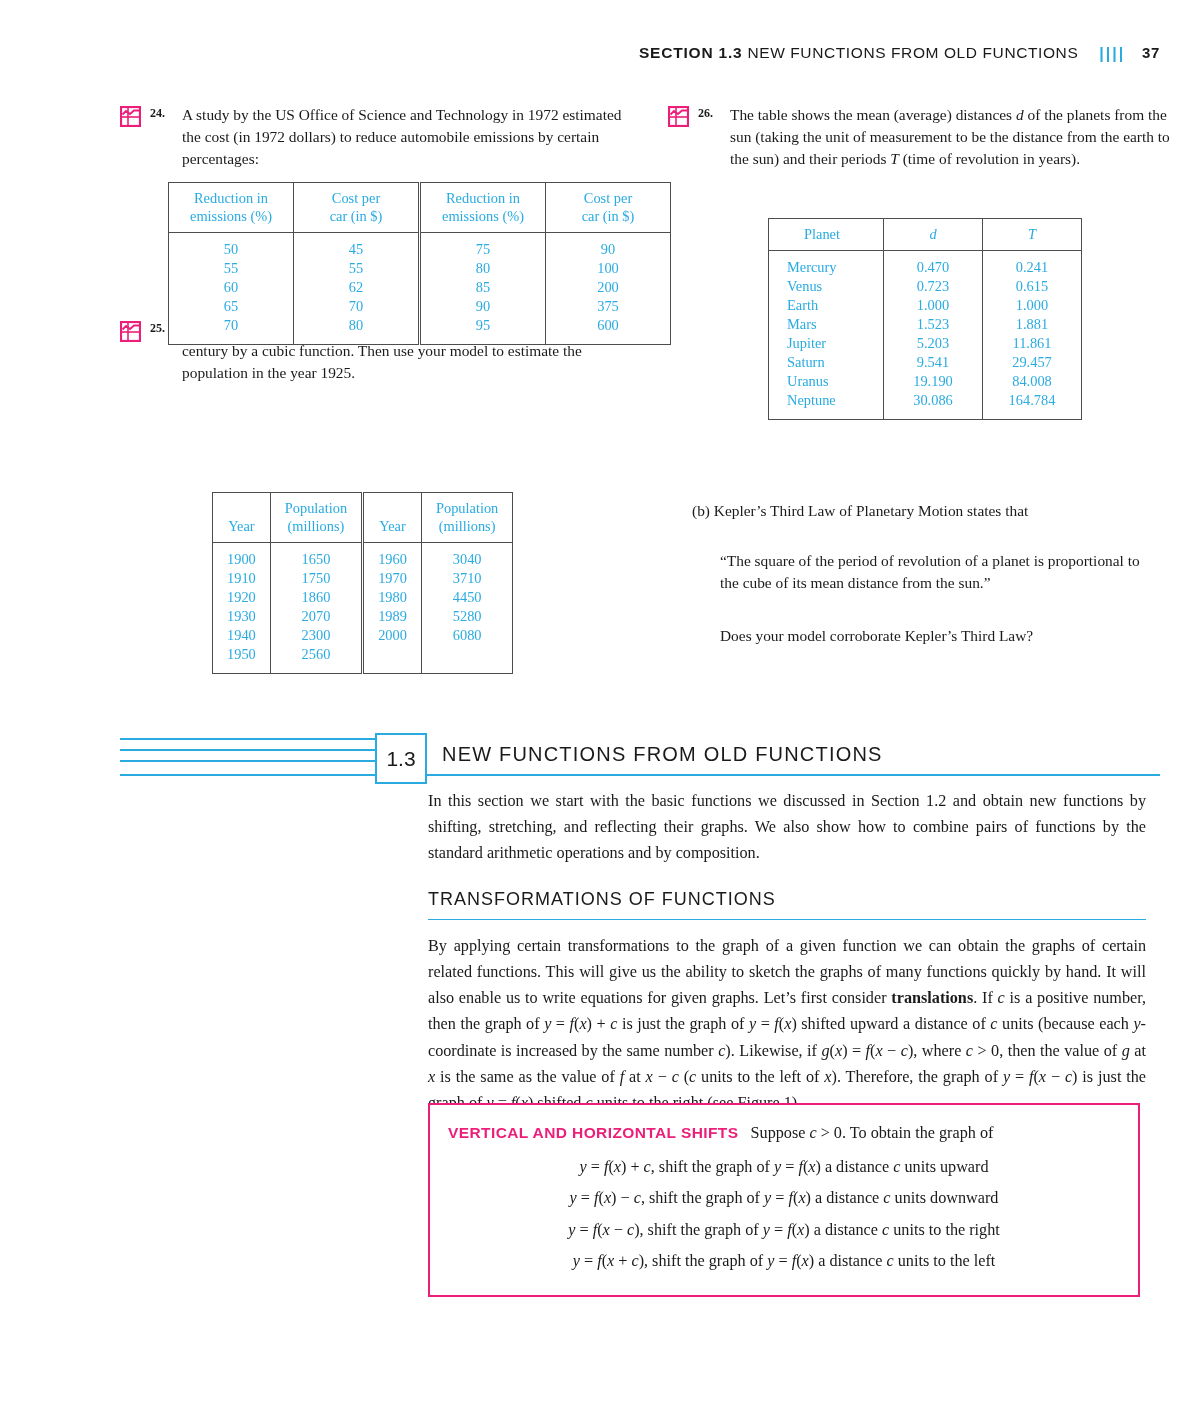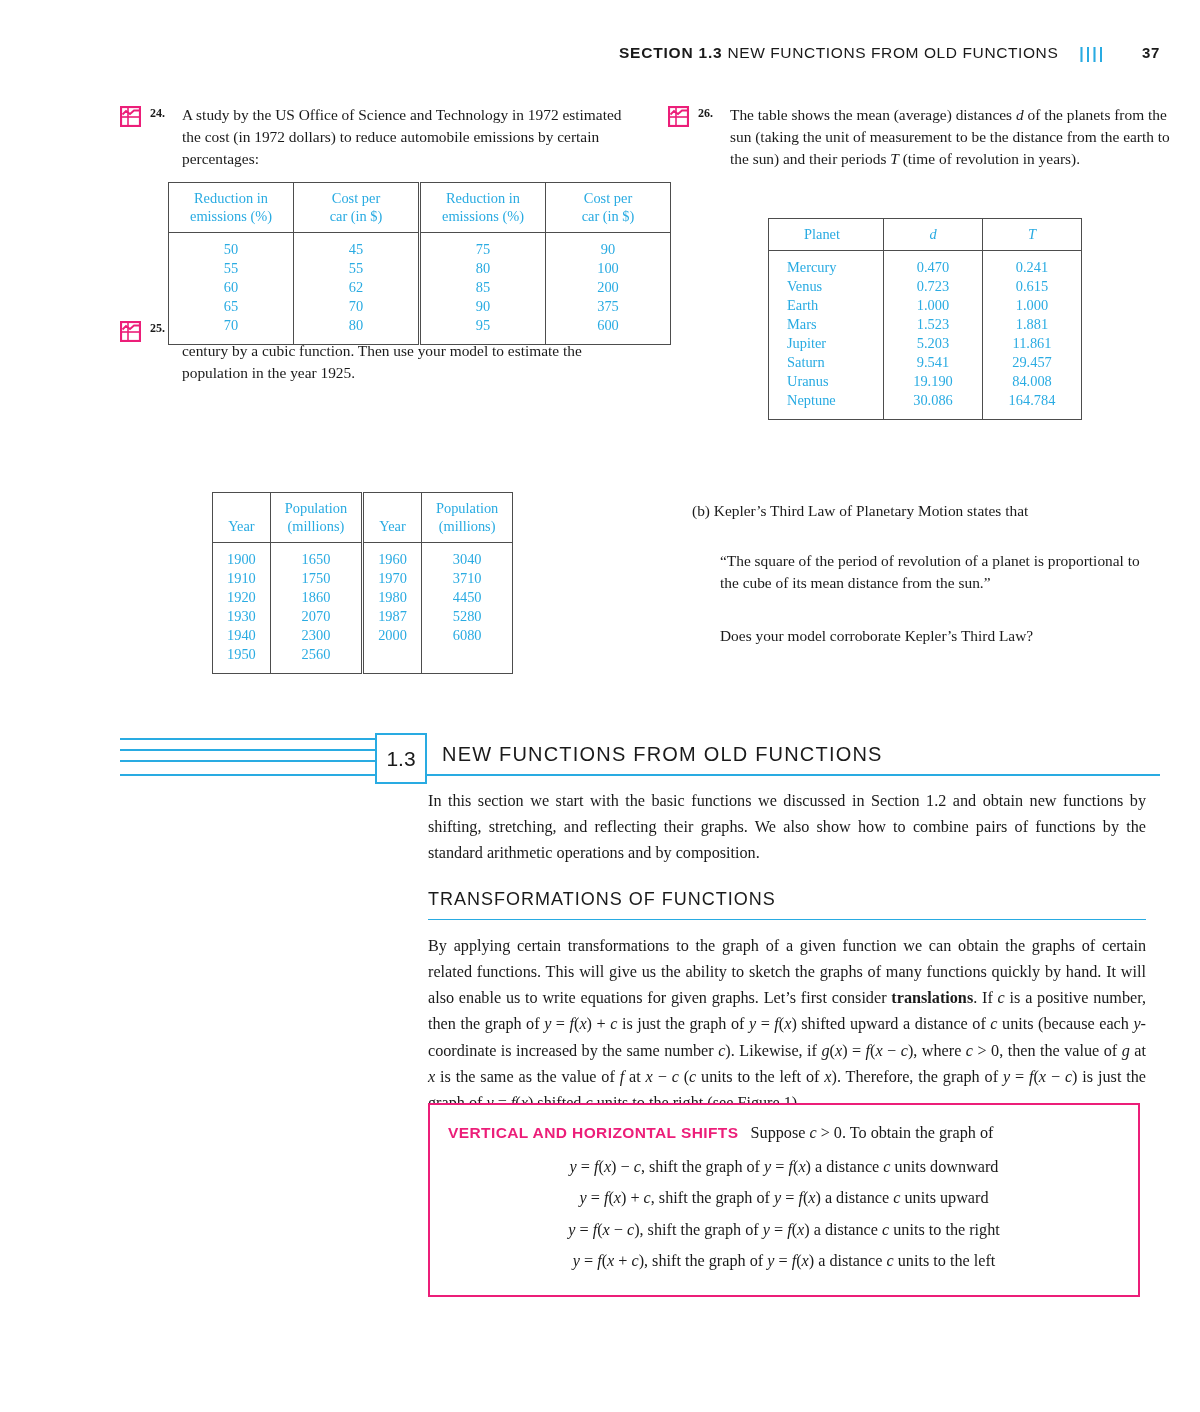--- a/index.html
+++ b/index.html
@@ -20,21 +20,21 @@
     font-family:"Liberation Sans", sans-serif;
     font-size:15.5px; letter-spacing:.6px; color:#1a1a1a;
     white-space:nowrap;
   }
   .runhead .sect { font-weight:bold; letter-spacing:.8px; }
   .runhead .bars {
     display:inline-block; vertical-align:-1px;
     margin:0 12px 0 16px; letter-spacing:2px;
     color:#29abe2; font-weight:bold; font-size:16px;
   }
-  .runhead .pageno { font-weight:bold; font-size:15px;margin-left:20px; }
+  .runhead .pageno { font-weight:bold; font-size:15px; }
 
   
   .col { position:absolute; top:104px; font-size:15.4px; line-height:1.42; }
   .col-l { left:120px; width:520px; }
   .col-r { left:668px; width:520px; }
 
   .prob { position:relative; padding-left:62px; margin-bottom:7px; }
   .prob .num {
     position:absolute; left:30px; top:1px;
     font-weight:bold; font-size:12px;
@@ -282,21 +282,21 @@
           </tr>
           <tr>
             <td>1920</td>
             <td>1860</td>
             <td class="gap">1980</td>
             <td>4450</td>
           </tr>
           <tr>
             <td>1930</td>
             <td>2070</td>
-            <td class="gap">1987</td>
+            <td class="gap">1989</td>
             <td>5280</td>
           </tr>
           <tr>
             <td>1940</td>
             <td>2300</td>
             <td class="gap">2000</td>
             <td>6080</td>
           </tr>
           <tr>
             <td>1950</td>
@@ -400,20 +400,20 @@
     <div class="subhead">TRANSFORMATIONS OF FUNCTIONS</div>
     <div class="subrule"></div>
 
     <p>By applying certain transformations to the graph of a given function we can obtain the graphs of certain related functions. This will give us the ability to sketch the graphs of many functions quickly by hand. It will also enable us to write equations for given graphs. Let’s first consider <b>translations</b>. If <span class="ital">c</span> is a positive number, then the graph of <span class="ital">y</span> = <span class="ital">f</span>(<span class="ital">x</span>) + <span class="ital">c</span> is just the graph of <span class="ital">y</span> = <span class="ital">f</span>(<span class="ital">x</span>) shifted upward a distance of <span class="ital">c</span> units (because each <span class="ital">y</span>-coordinate is increased by the same number <span class="ital">c</span>). Likewise, if <span class="ital">g</span>(<span class="ital">x</span>) = <span class="ital">f</span>(<span class="ital">x</span> − <span class="ital">c</span>), where <span class="ital">c</span> &gt; 0, then the value of <span class="ital">g</span> at <span class="ital">x</span> is the same as the value of <span class="ital">f</span> at <span class="ital">x</span> − <span class="ital">c</span> (<span class="ital">c</span> units to the left of <span class="ital">x</span>). Therefore, the graph of <span class="ital">y</span> = <span class="ital">f</span>(<span class="ital">x</span> − <span class="ital">c</span>) is just the graph of <span class="ital">y</span> = <span class="ital">f</span>(<span class="ital">x</span>) shifted <span class="ital">c</span> units to the right (see Figure 1).</p>
   </div>
 
   <div class="pinkbox">
     <span class="ttl">VERTICAL AND HORIZONTAL SHIFTS</span>
     <span class="lead">&nbsp; Suppose <span class="ital">c</span> &gt; 0. To obtain the graph of</span>
     <ul id="shiftlist">
+        <li><i>y</i> = <i>f</i>(<i>x</i>) + <i>c</i>, shift the graph of <i>y</i> = <i>f</i>(<i>x</i>) a distance <i>c</i> units upward</li>
         <li><i>y</i> = <i>f</i>(<i>x</i>) − <i>c</i>, shift the graph of <i>y</i> = <i>f</i>(<i>x</i>) a distance <i>c</i> units downward</li>
-        <li><i>y</i> = <i>f</i>(<i>x</i>) + <i>c</i>, shift the graph of <i>y</i> = <i>f</i>(<i>x</i>) a distance <i>c</i> units upward</li>
         <li><i>y</i> = <i>f</i>(<i>x</i> − <i>c</i>), shift the graph of <i>y</i> = <i>f</i>(<i>x</i>) a distance <i>c</i> units to the right</li>
         <li><i>y</i> = <i>f</i>(<i>x</i> + <i>c</i>), shift the graph of <i>y</i> = <i>f</i>(<i>x</i>) a distance <i>c</i> units to the left</li>
       </ul>
   </div>
 
 </div>
 
 </body></html>

